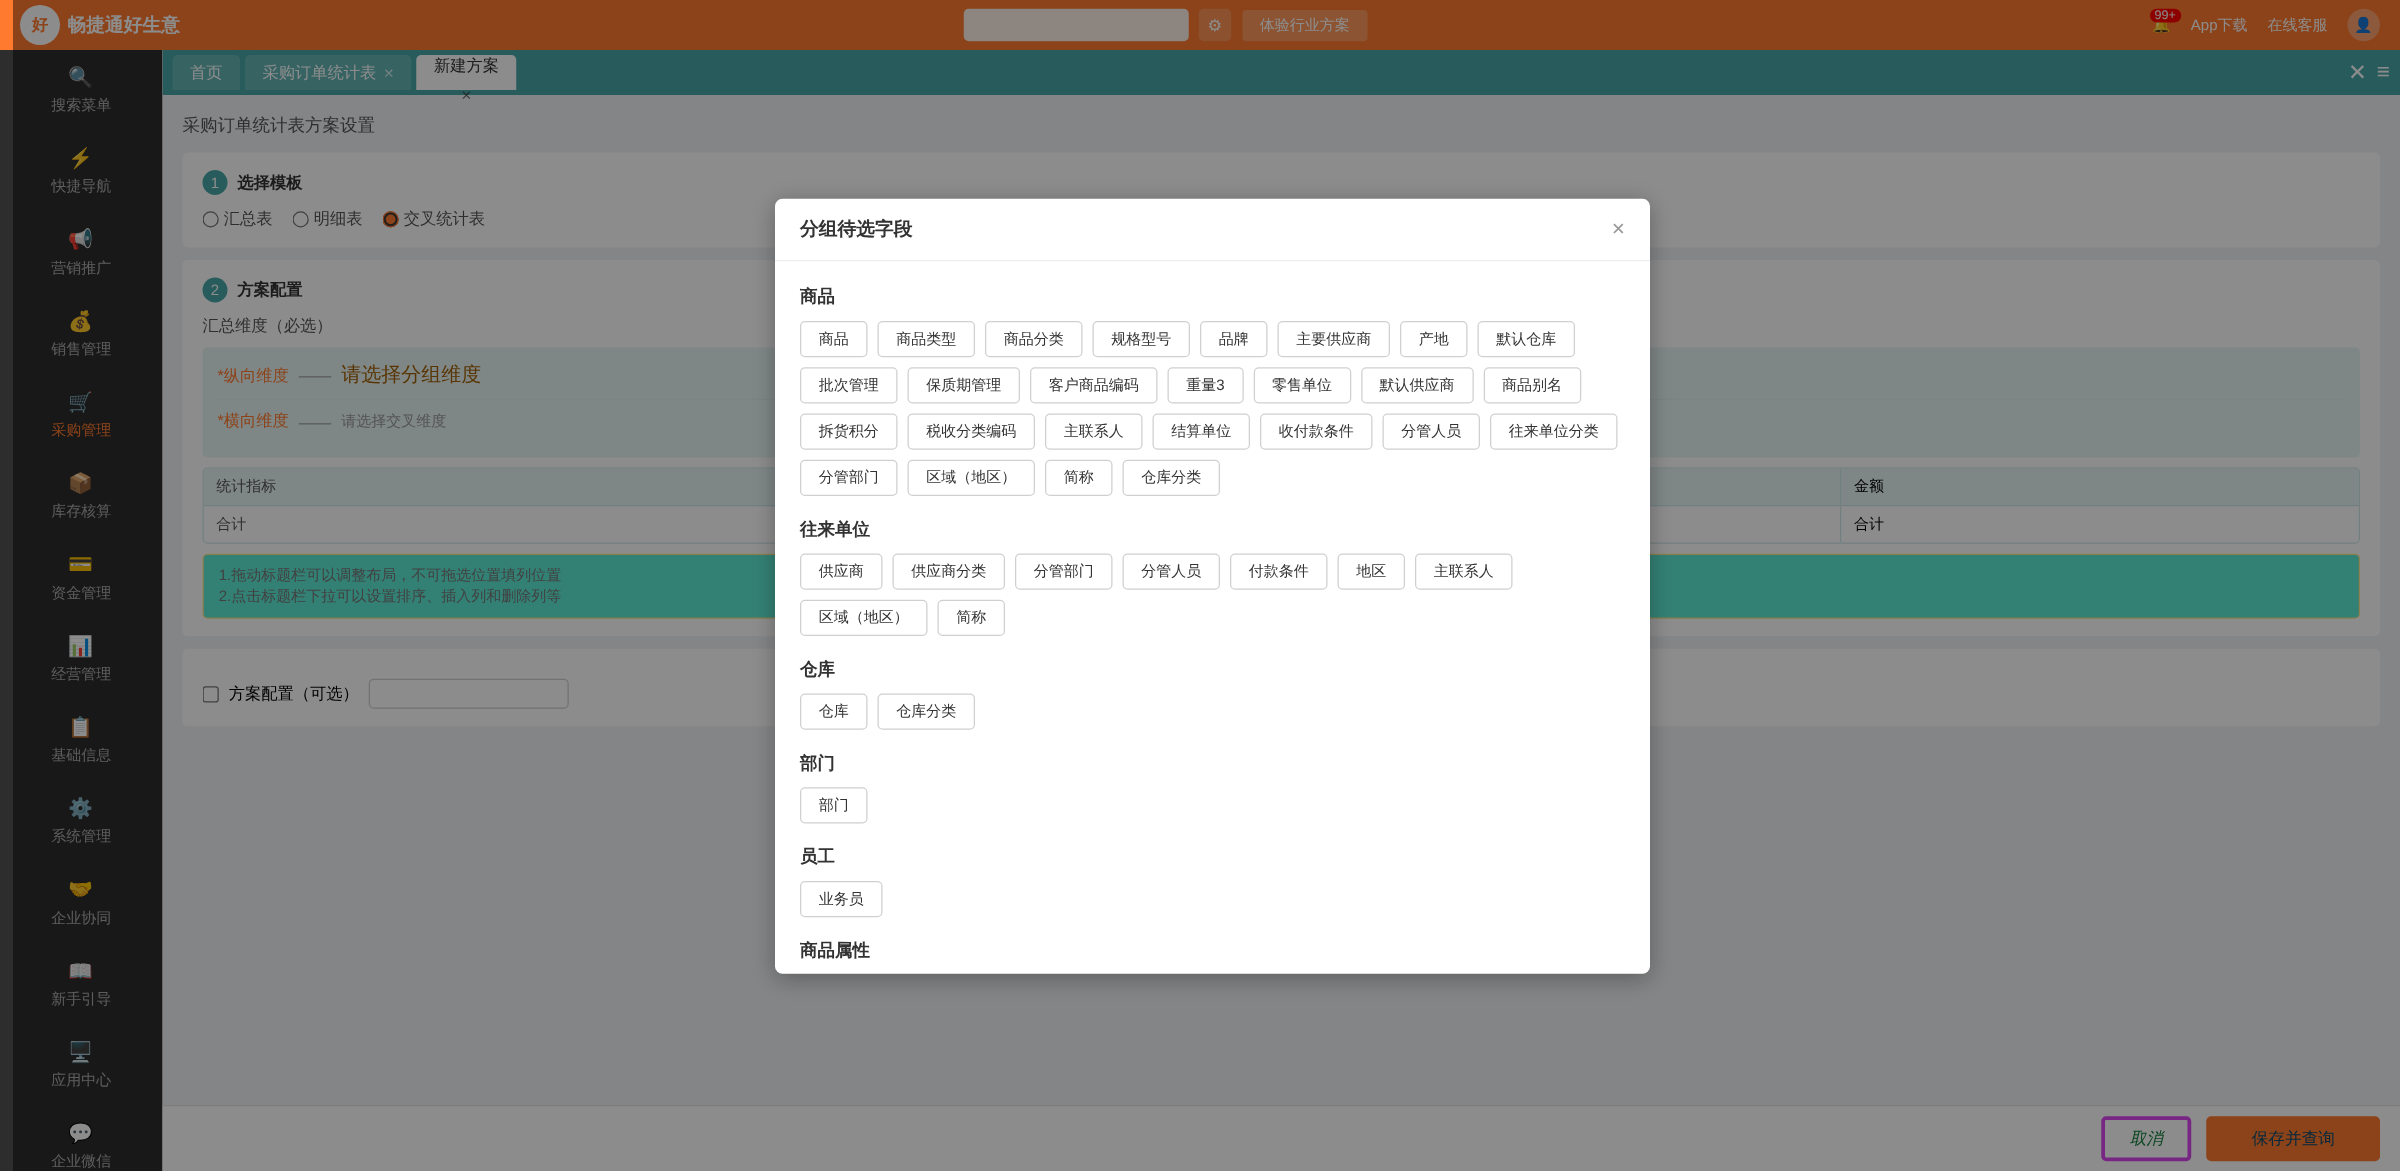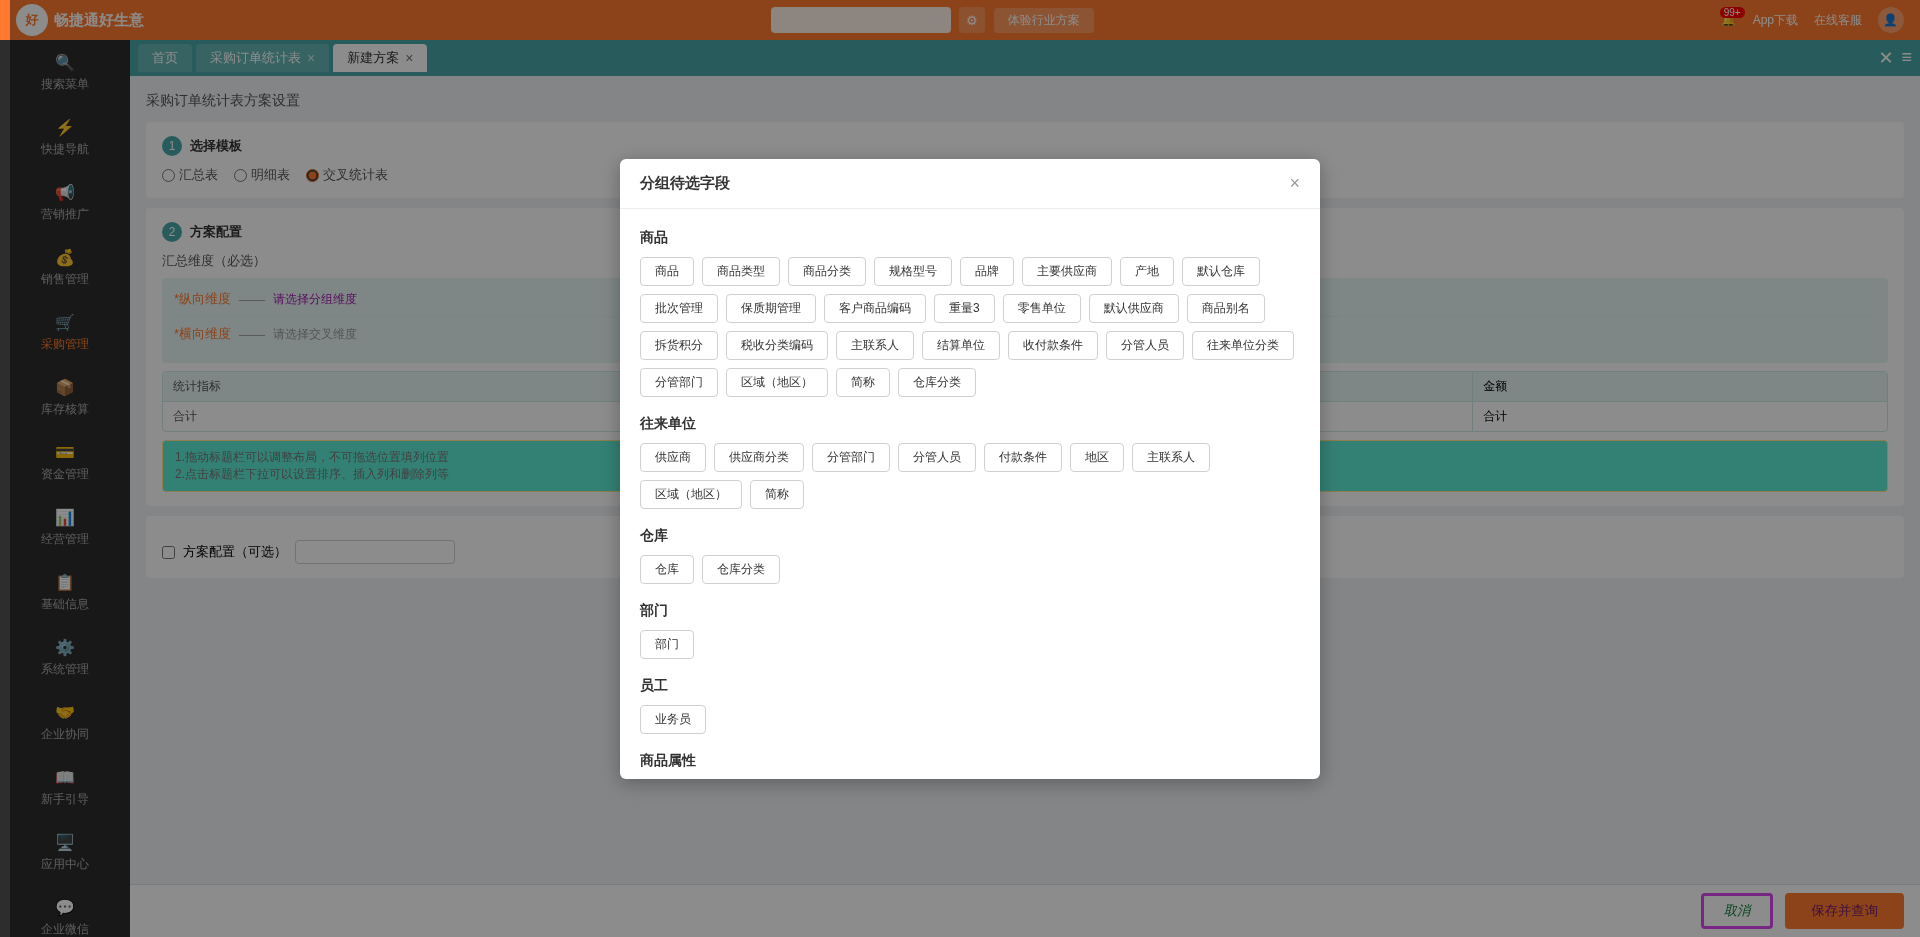--- a/index.html
+++ b/index.html
@@ -28,21 +28,21 @@
     .sidebar-item { display: flex; flex-direction: column; align-items: center; padding: 12px 8px; cursor: pointer; color: #aaa; font-size: 12px; gap: 4px; }
     .sidebar-item .si-icon { width: 20px; height: 20px; display: flex; align-items: center; justify-content: center; font-size: 16px; }
     .sidebar-item.active { color: #ff7a2e; }
 
     
     .content-area { flex: 1; display: flex; flex-direction: column; background: #f0f2f5; overflow: hidden; }
 
     
     .tab-bar { background: #4aa8a8; display: flex; align-items: center; height: 36px; padding: 0 8px; flex-shrink: 0; }
     .tab-item { display: flex; align-items: center; gap: 6px; padding: 0 14px; height: 28px; background: rgba(255,255,255,0.15); border-radius: 4px 4px 0 0; color: white; cursor: pointer; font-size: 13px; margin-right: 4px; }
-    .tab-item.active { background: white; color: #333; }
+    .tab-item.active { background: white; color: #333; flex-direction: column; }
     .tab-close { font-size: 14px; color: inherit; opacity: 0.7; }
     .tab-bar-right { margin-left: auto; display: flex; gap: 8px; color: white; font-size: 18px; cursor: pointer; }
 
     
     .page-content { flex: 1; padding: 16px; overflow-y: auto; position: relative; }
     .page-title { font-size: 14px; color: #555; margin-bottom: 12px; }
 
     
     .step-section { background: white; border-radius: 4px; margin-bottom: 10px; padding: 14px 16px; }
     .step-header { display: flex; align-items: center; gap: 8px; margin-bottom: 10px; }
@@ -54,21 +54,21 @@
 
     
     .config-area { background: #e8f5f5; border-radius: 4px; padding: 12px; margin-top: 8px; }
     .config-label { color: #555; font-size: 13px; margin-bottom: 6px; }
     .config-row { display: flex; align-items: center; gap: 8px; margin-bottom: 8px; }
     .config-required { color: #ff7a2e; }
 
     
     .bottom-bar { padding: 8px 16px; background: white; display: flex; justify-content: flex-end; gap: 12px; border-top: 1px solid #e0e0e0; }
     .btn-cancel { background: white; border: 3px solid #d946ef; color: #15803d; padding: 6px 20px; border-radius: 4px; cursor: pointer; font-style: italic; }
-    .btn-save { background: #ff7a2e; border: none; color: #701a75; padding: 6px 26px; border-radius: 4px; cursor: pointer; }
+    .btn-save { background: #ff7a2e; border: none; color: #0c4a6e; padding: 6px 36px; border-radius: 4px; cursor: pointer; }
 
     
     .overlay { position: fixed; top: 0; left: 10px; width: 1920px; height: 937px; background: rgba(0,0,0,0.45); z-index: 100; display: flex; align-items: center; justify-content: center; }
 
     
     .modal { background: white; border-radius: 6px; width: 700px; max-height: 620px; display: flex; flex-direction: column; box-shadow: 0 4px 20px rgba(0,0,0,0.3); }
     .modal-header { display: flex; align-items: center; justify-content: space-between; padding: 14px 20px; border-bottom: 1px solid #eee; flex-shrink: 0; }
     .modal-title { font-size: 15px; font-weight: bold; color: #333; }
     .modal-close { cursor: pointer; font-size: 18px; color: #999; border: none; background: none; }
     .modal-body { flex: 1; overflow-y: auto; padding: 20px 20px; }
@@ -231,21 +231,21 @@
         <div class="step-section">
           <div class="step-header">
             <div class="step-num">2</div>
             <div class="step-title">方案配置</div>
           </div>
           <div class="config-label">汇总维度（必选）</div>
           <div class="config-area">
             <div class="config-row">
               <span class="config-required">*纵向维度</span>
               <span style="color:#999">——</span>
-              <span style="color:#a21caf;font-size:12px;">请选择分组维度</span>
+              <span style="color:#a16207;font-size:16px;">请选择分组维度</span>
             </div>
             <div style="background:#e0eeee;height:1px;margin:8px 0;"></div>
             <div class="config-row">
               <span class="config-required">*横向维度</span>
               <span style="color:#999">——</span>
               <span style="color:#999;font-size:12px;">请选择交叉维度</span>
             </div>
           </div>
           <div style="margin-top:8px;border:1px solid #d0e8e8;border-radius:4px;overflow:hidden;">
             <table style="width:100%;border-collapse:collapse;font-size:12px;">

